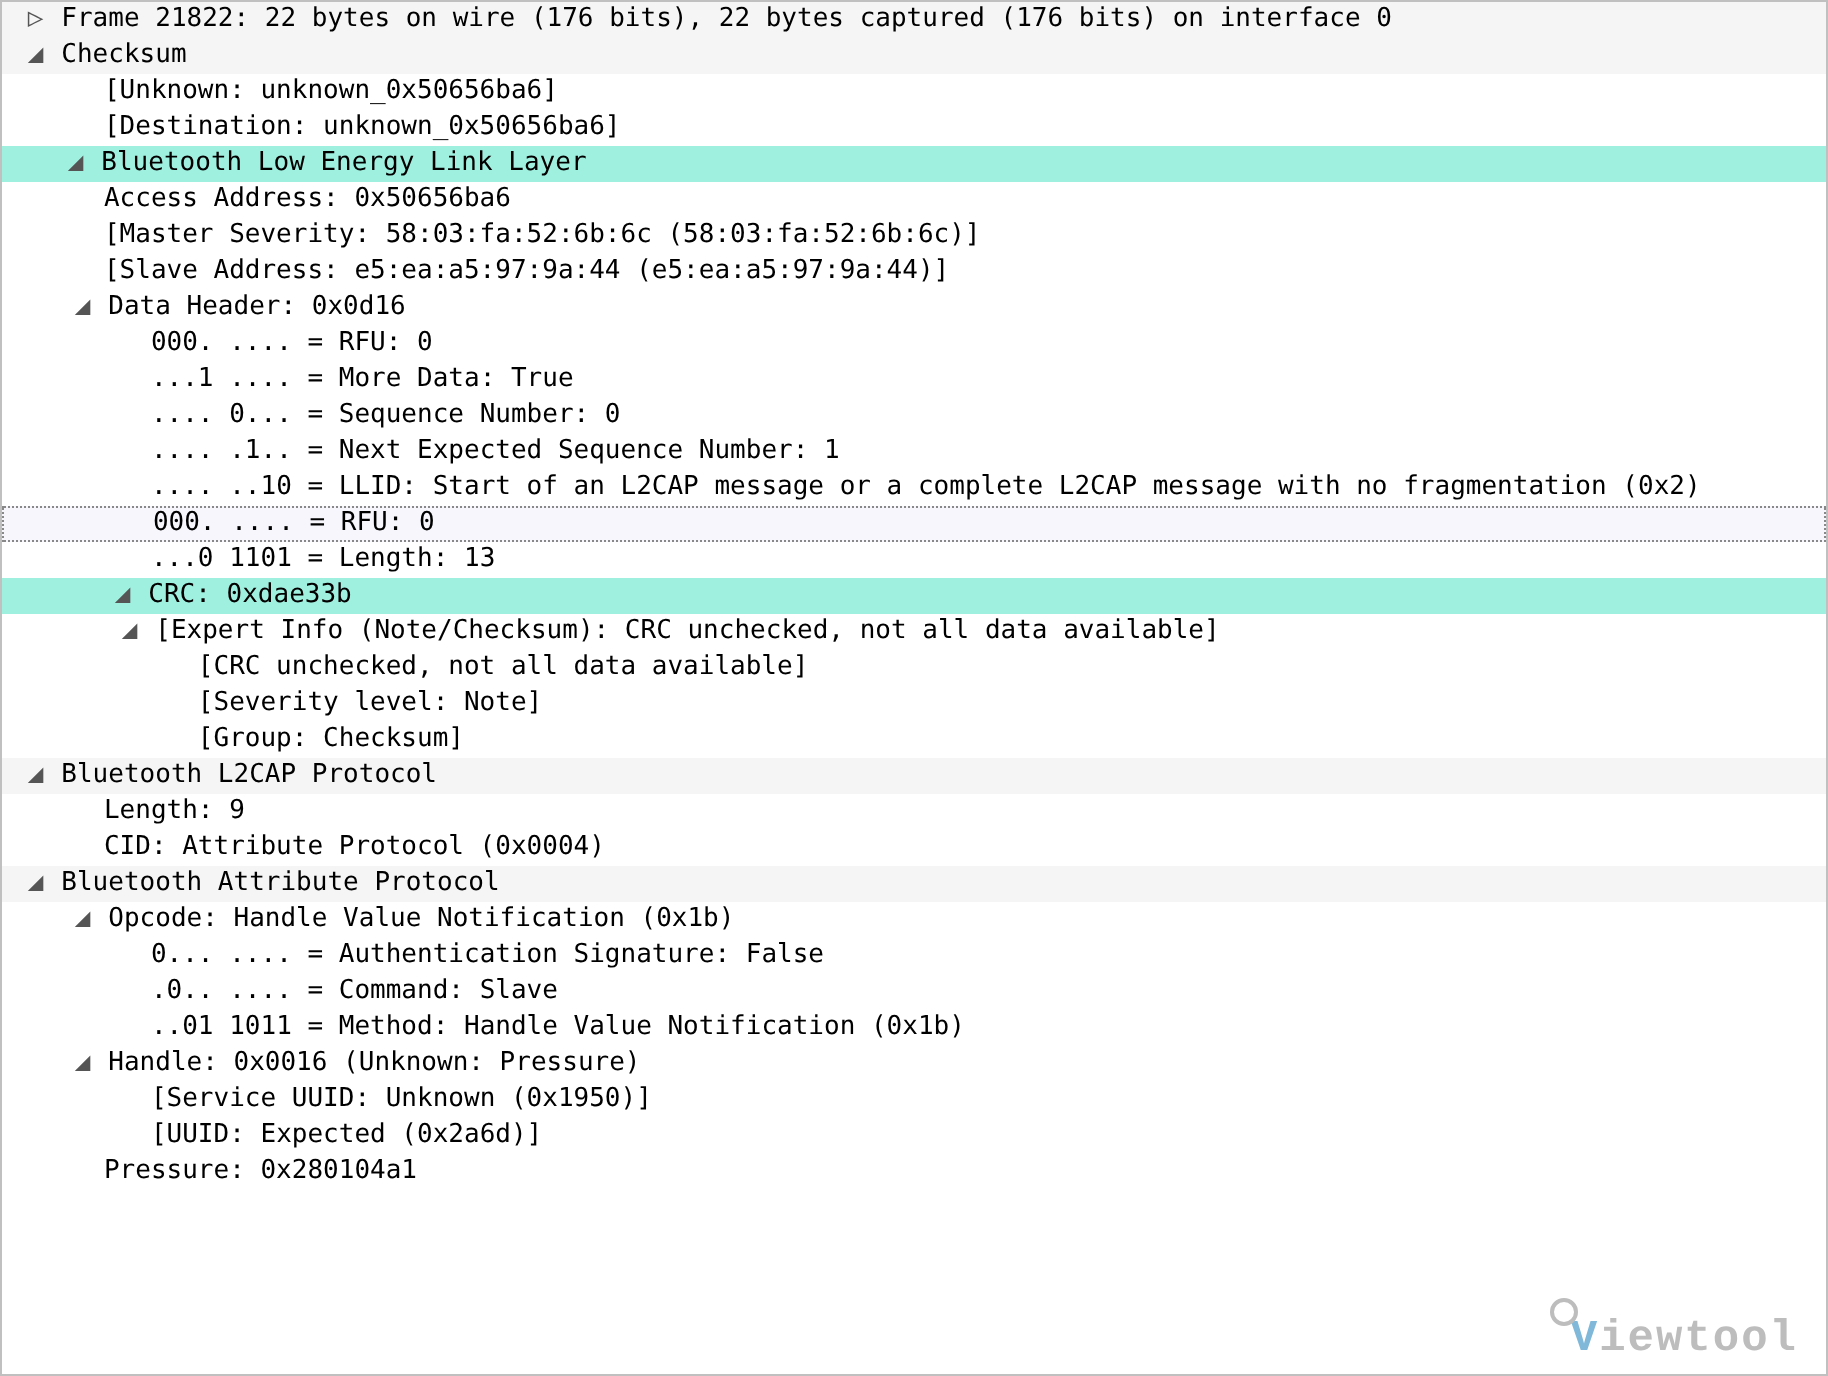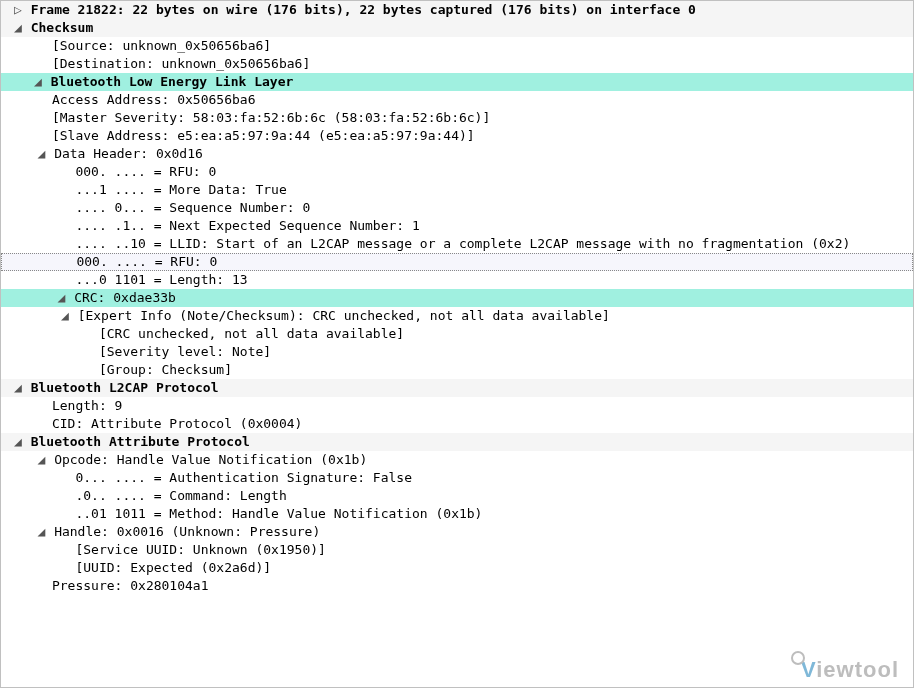--- a/index.html
+++ b/index.html
@@ -15,21 +15,20 @@
     position: relative;
     border: 1px solid #c0c0c0;
   }
   .row {
     white-space: pre;
     height: 18px;
     padding-left: 4px;
   }
   .hdr {
     background: #f5f5f5;
-    font-weight: bold;
   }
   .hl {
     background: #a0f0e0;
     padding-left: 24px;
   }
   .sel {
     background: #f6f6fc;
     border: 1px dotted #888;
     height: 18px;
     line-height: 16px;
@@ -38,21 +37,21 @@
     display: inline-block;
     width: 10px;
     text-align: center;
     color: #555;
     cursor: pointer;
   }
   .watermark {
     position: absolute;
     right: 14px;
     bottom: 8px;
-    font-family: Liberation Sans, sans-serif;
+    font-family: Liberation Mono, monospace;
     font-size: 22px;
     letter-spacing: 1px;
     color: #bdbdbd;
     font-weight: bold;
   }
   .watermark .dot {
     display: inline-block;
     width: 14px;
     height: 14px;
     border: 2px solid #bdbdbd;
@@ -62,21 +61,21 @@
     left: 4px;
   }
   .watermark .accent { color: #7fb8d8; }
 </style>
 </head>
 <body>
 
 <div class="row hdr"> <span class="tri">▷</span> <span>Frame 21822: 22 bytes on wire (176 bits), 22 bytes captured (176 bits) on interface 0</span></div>
 
 <div class="row hdr"> <span class="tri">◢</span> <span>Checksum</span></div>
-<div class="row">      <span>[Source: unknown_0x50656ba6]</span></div>
+<div class="row">      <span>[Unknown: unknown_0x50656ba6]</span></div>
 <div class="row">      <span>[Destination: unknown_0x50656ba6]</span></div>
 
 <div class="row hdr hl"> <span class="tri">◢</span> <span>Bluetooth Low Energy Link Layer</span></div>
 <div class="row">      <span>Access Address: 0x50656ba6</span></div>
 <div class="row">      <span>[Master Severity: 58:03:fa:52:6b:6c (58:03:fa:52:6b:6c)]</span></div>
 <div class="row">      <span>[Slave Address: e5:ea:a5:97:9a:44 (e5:ea:a5:97:9a:44)]</span></div>
 
 <div class="row">    <span class="tri">◢</span> <span>Data Header: 0x0d16</span></div>
 <div class="row">         <span>000. .... = RFU: 0</span></div>
 <div class="row">         <span>...1 .... = More Data: True</span></div>
@@ -92,20 +91,20 @@
 <div class="row">            <span>[Severity level: Note]</span></div>
 <div class="row">            <span>[Group: Checksum]</span></div>
 
 <div class="row hdr"> <span class="tri">◢</span> <span>Bluetooth L2CAP Protocol</span></div>
 <div class="row">      <span>Length: 9</span></div>
 <div class="row">      <span>CID: Attribute Protocol (0x0004)</span></div>
 
 <div class="row hdr"> <span class="tri">◢</span> <span>Bluetooth Attribute Protocol</span></div>
 <div class="row">    <span class="tri">◢</span> <span>Opcode: Handle Value Notification (0x1b)</span></div>
 <div class="row">         <span>0... .... = Authentication Signature: False</span></div>
-<div class="row">         <span>.0.. .... = Command: Length</span></div>
+<div class="row">         <span>.0.. .... = Command: Slave</span></div>
 <div class="row">         <span>..01 1011 = Method: Handle Value Notification (0x1b)</span></div>
 <div class="row">    <span class="tri">◢</span> <span>Handle: 0x0016 (Unknown: Pressure)</span></div>
 <div class="row">         <span>[Service UUID: Unknown (0x1950)]</span></div>
 <div class="row">         <span>[UUID: Expected (0x2a6d)]</span></div>
 <div class="row">      <span>Pressure: 0x280104a1</span></div>
 
 <div class="watermark"><span class="dot"></span><span class="accent">V</span><span>iewtool</span></div>
 
 </body></html>

